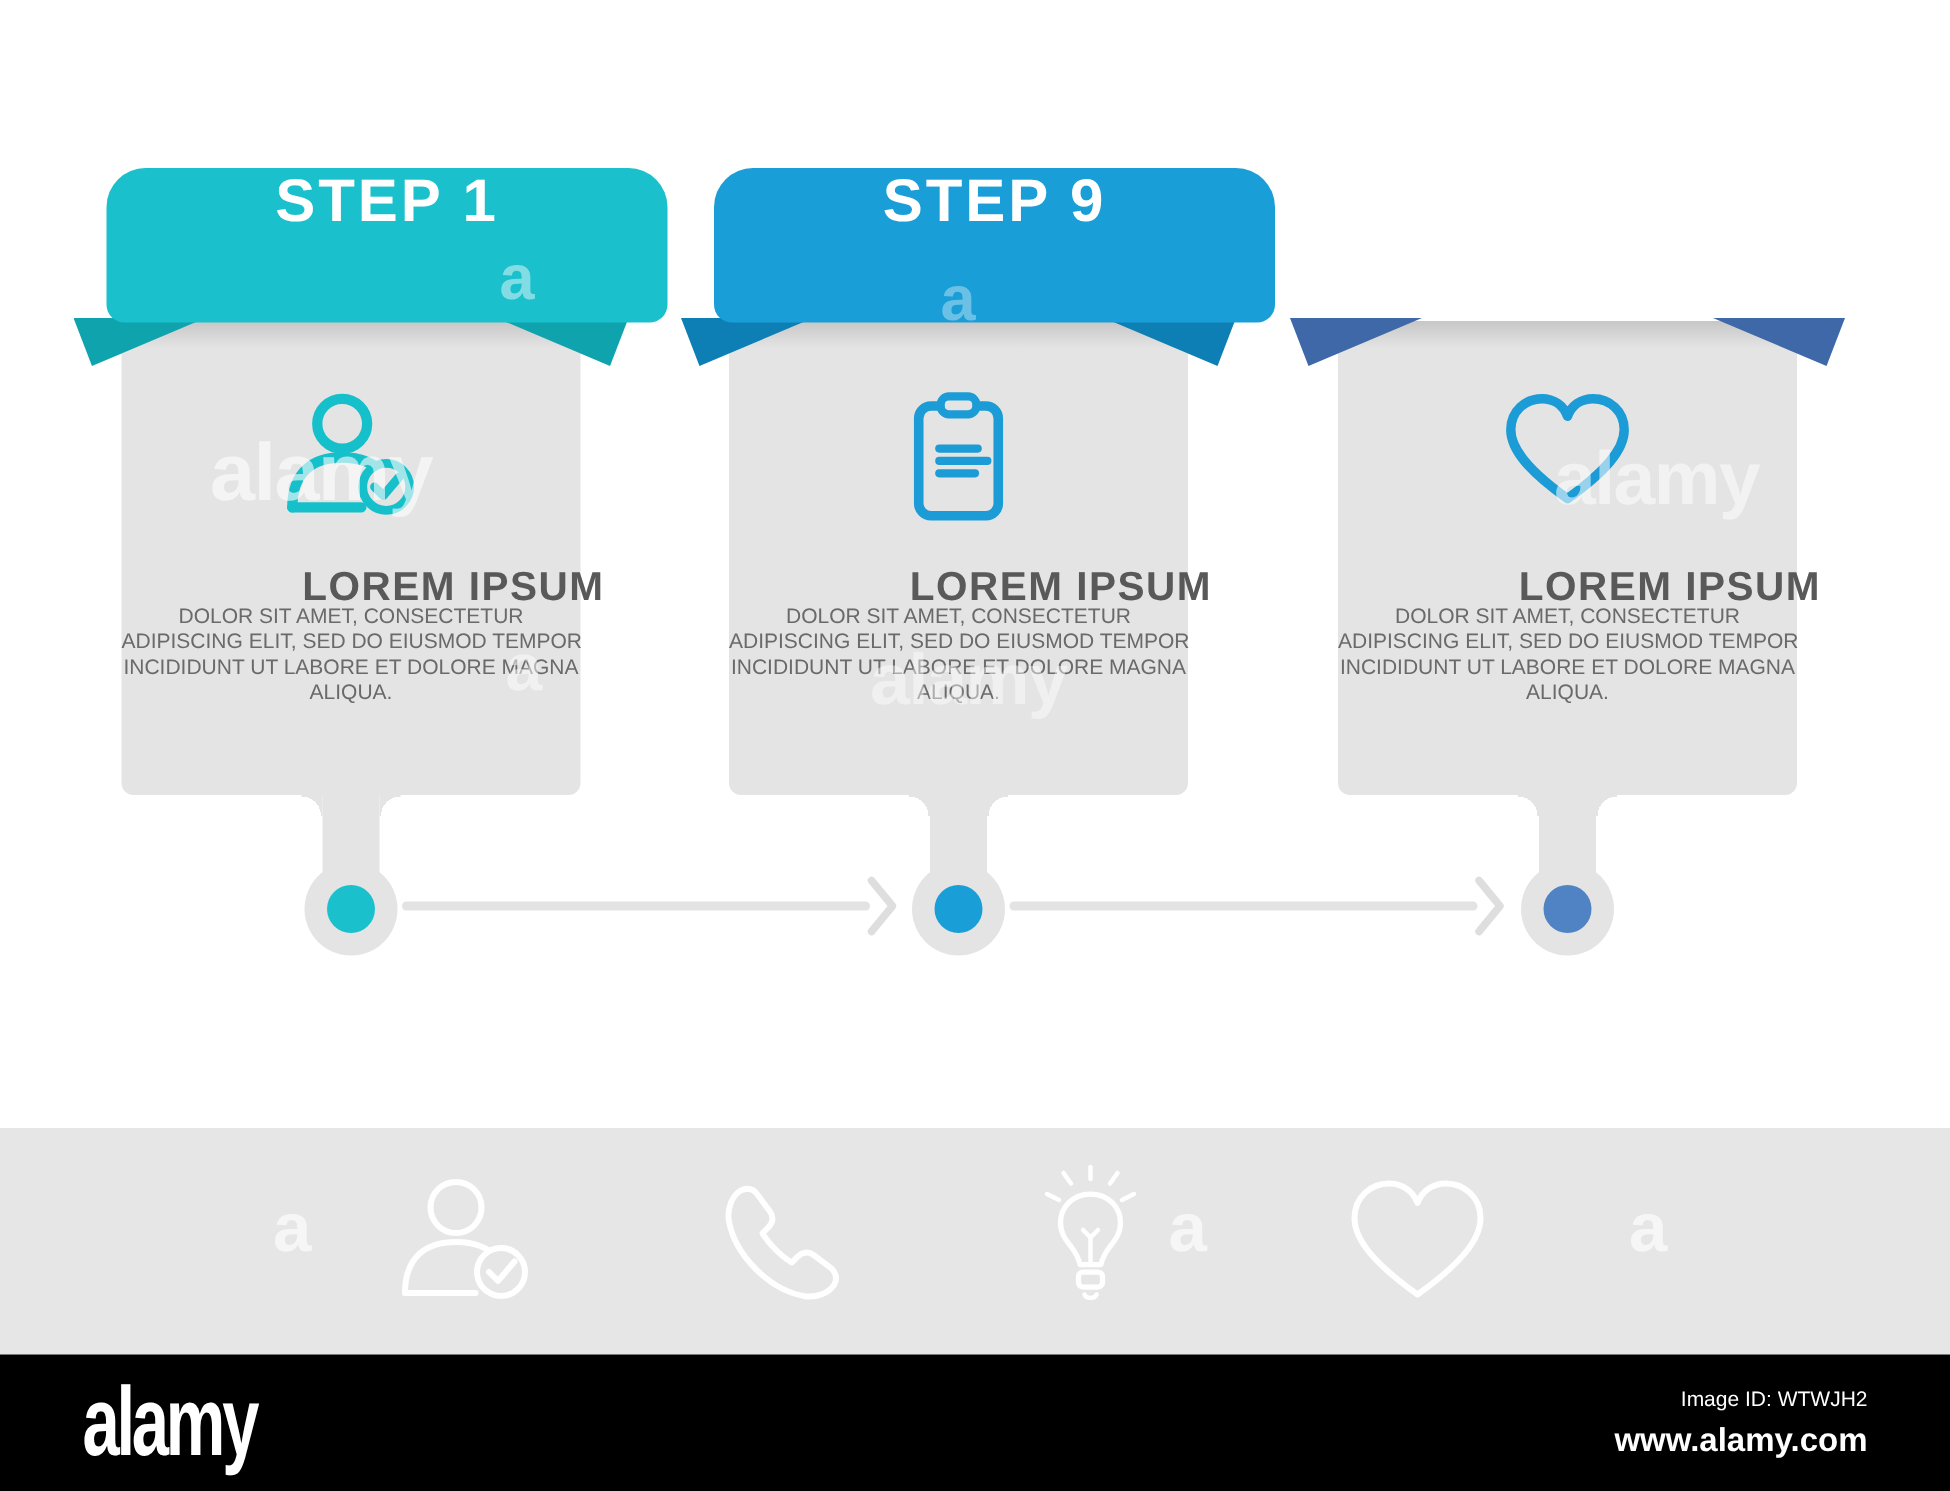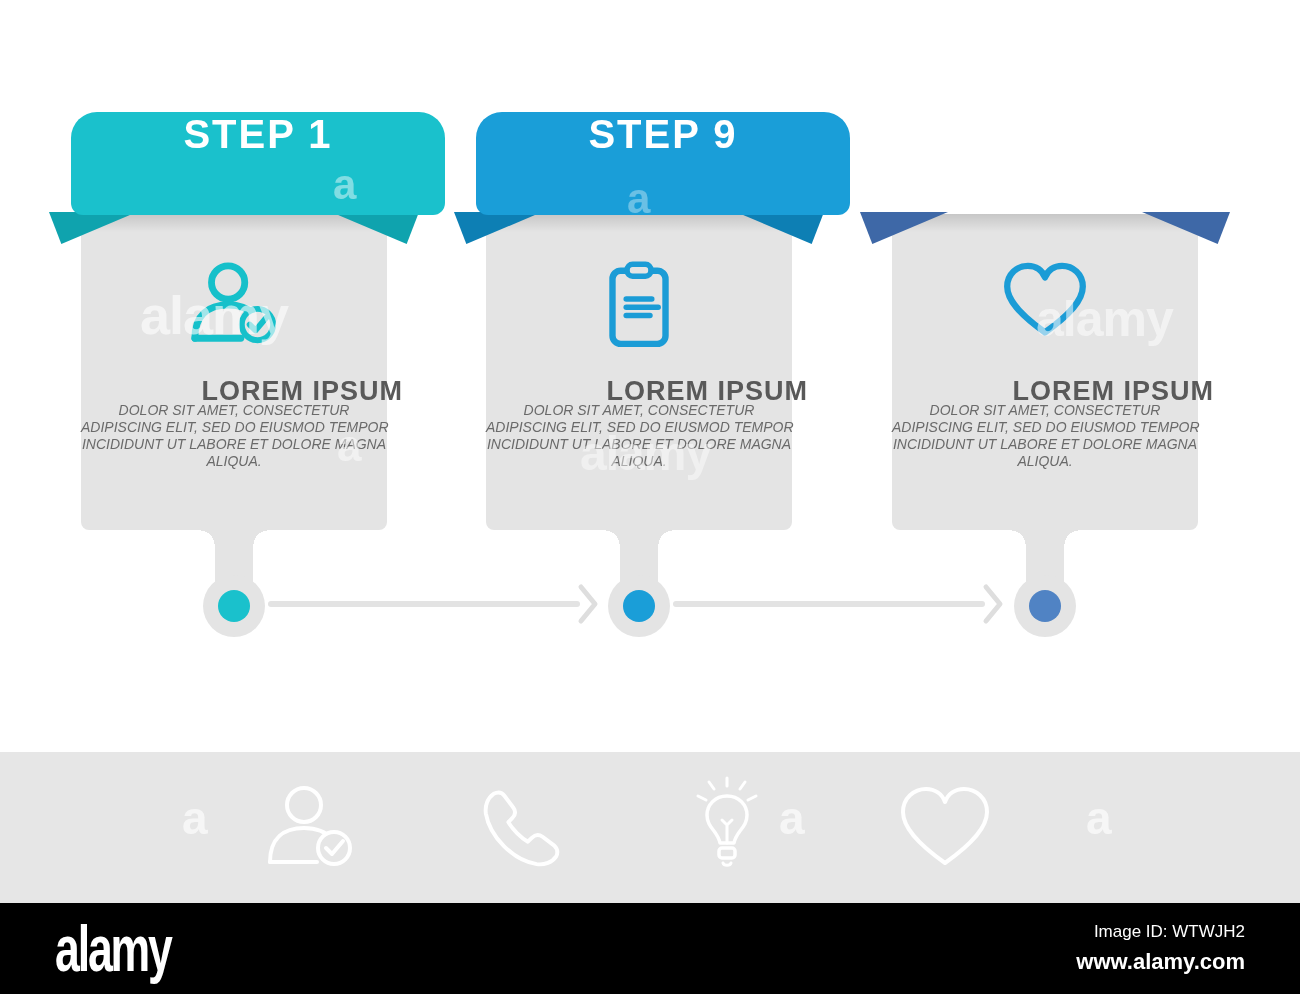--- a/index.html
+++ b/index.html
@@ -34,21 +34,21 @@
     height:90px;color:var(--icon-color);
   }
   .card-title{
     position:absolute;top:146px;left:0;width:100%;margin:16px;text-align:right;
     font-size:27px;font-weight:bold;letter-spacing:1px;color:#595959;
   }
   .card-body{
     position:absolute;top:188px;left:0;width:100%;text-align:center;
     font-size:14px;line-height:17px;color:#6a6a6a;
   }
-  .card-body div{white-space:nowrap;font-style:italic;}
+  .card-body div{white-space:nowrap;}
   
   .stem{
     position:absolute;top:418px;left:168px;width:38px;height:52px;
     background:#e4e4e4;z-index:1;
   }
   .fillet{position:absolute;top:418px;width:14px;height:14px;z-index:1;}
   .fillet-l{left:154px;background:radial-gradient(circle 14px at 0 100%, #ffffff 0 13px, #e4e4e4 13px);}
   .fillet-r{left:206px;background:radial-gradient(circle 14px at 100% 100%, #ffffff 0 13px, #e4e4e4 13px);}
   .node{
     position:absolute;top:463px;left:156px;width:62px;height:62px;z-index:2;
@@ -72,21 +72,21 @@
   
   .alamy-bar{
     position:absolute;left:0;top:903px;width:1300px;height:91px;background:#000000;z-index:7;
     display:flex;align-items:center;justify-content:space-between;padding:0 55px;
   }
   .alamy-logo{
     color:#ffffff;font-size:62px;font-weight:bold;letter-spacing:-3px;
     transform:scale(0.72,1.05);transform-origin:left center;
   }
   .alamy-meta{text-align:right;color:#ffffff;}
-  .alamy-id{font-size:17px;margin-bottom:7px;}
+  .alamy-id{font-size:14px;margin-bottom:7px;}
   .alamy-url{font-size:22px;font-weight:bold;margin-left:21px;}
   svg{display:block;overflow:visible;}
 </style>
 </head>
 <body>
 
 <div class="canvas">
 
   <section class="step" style="left: 47px; --accent: #1ac1cc; --fold: #0fa3ae; --icon-color: #16c0ca;">
     <div class="fold fold-l"></div>

